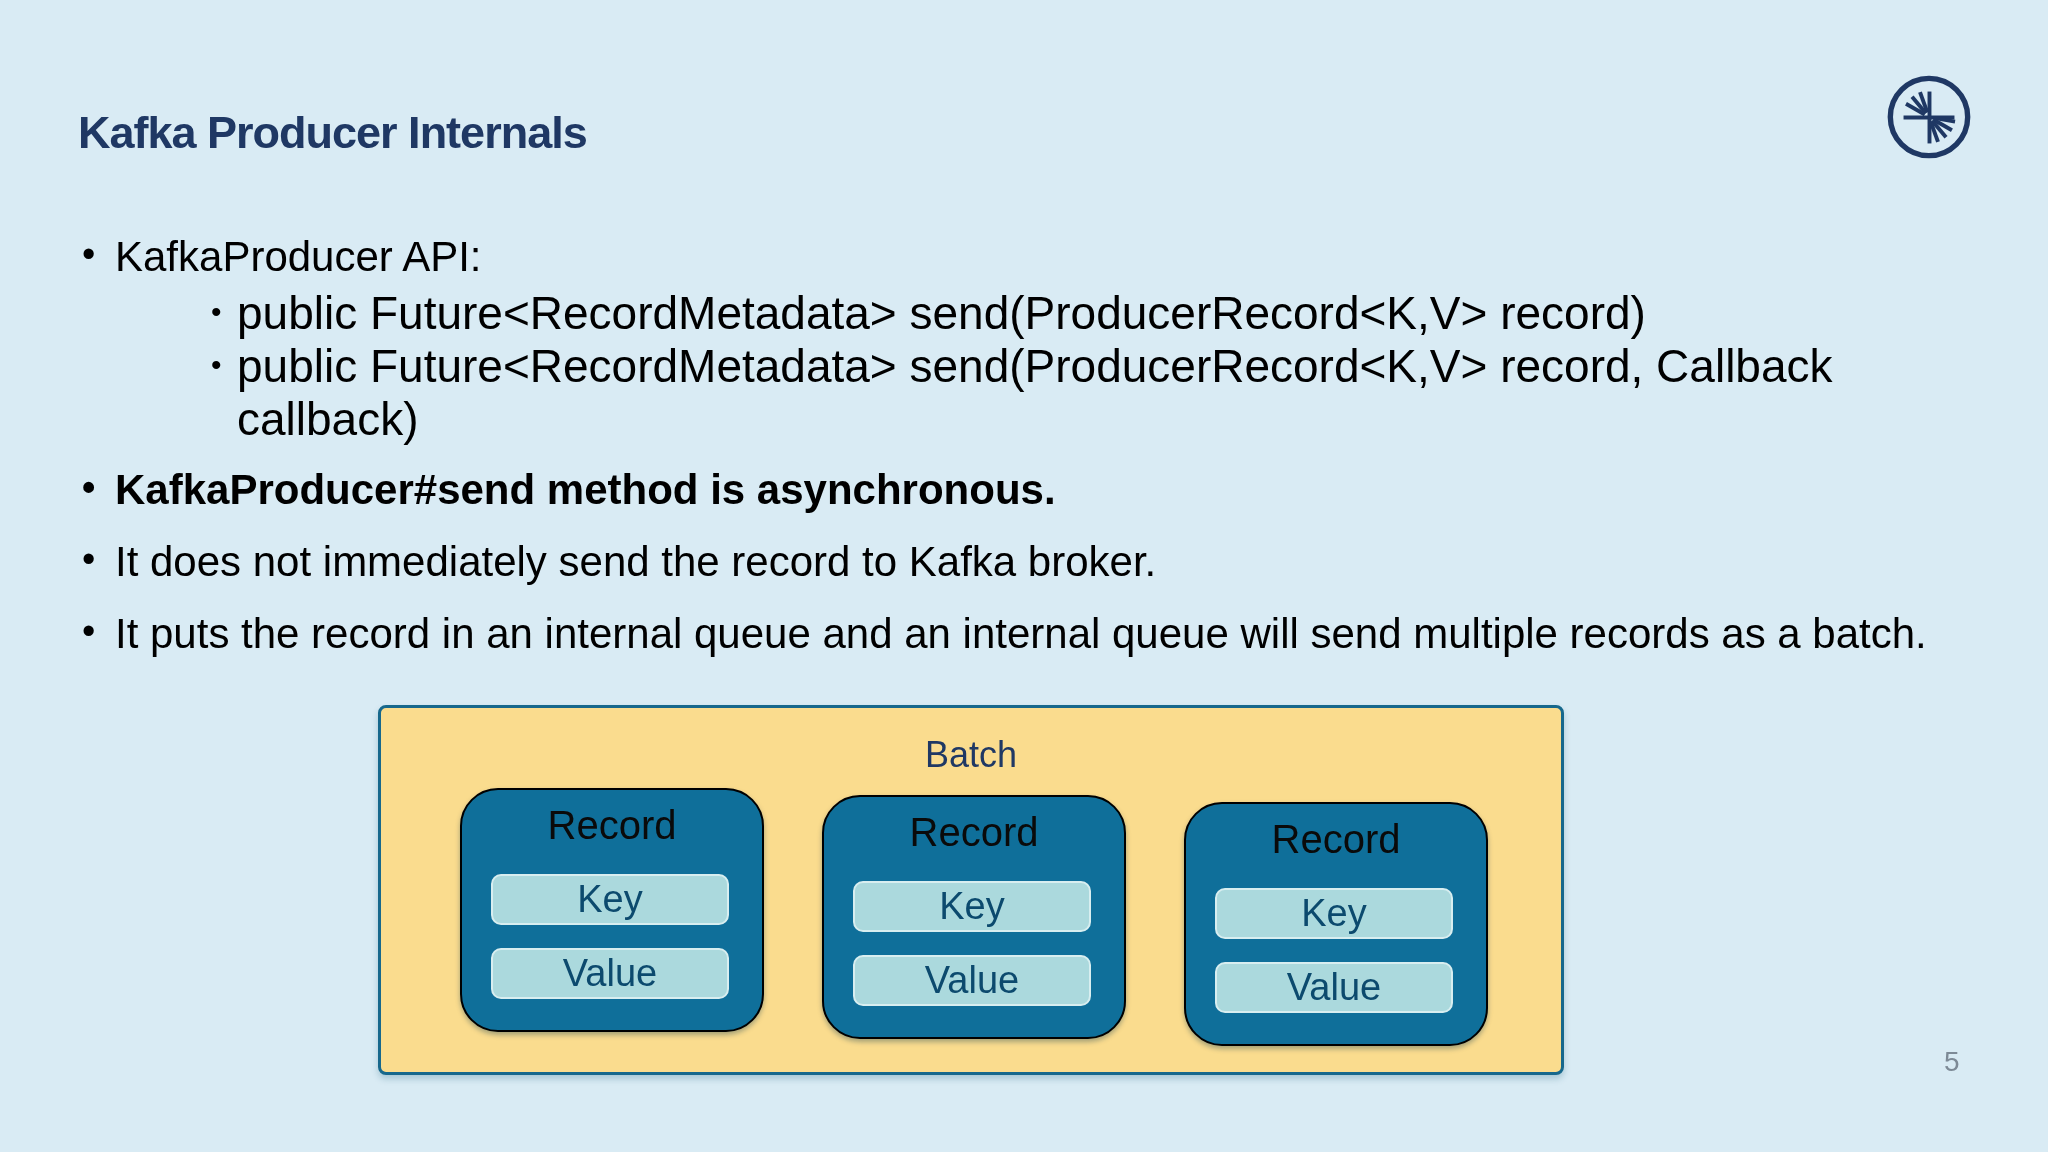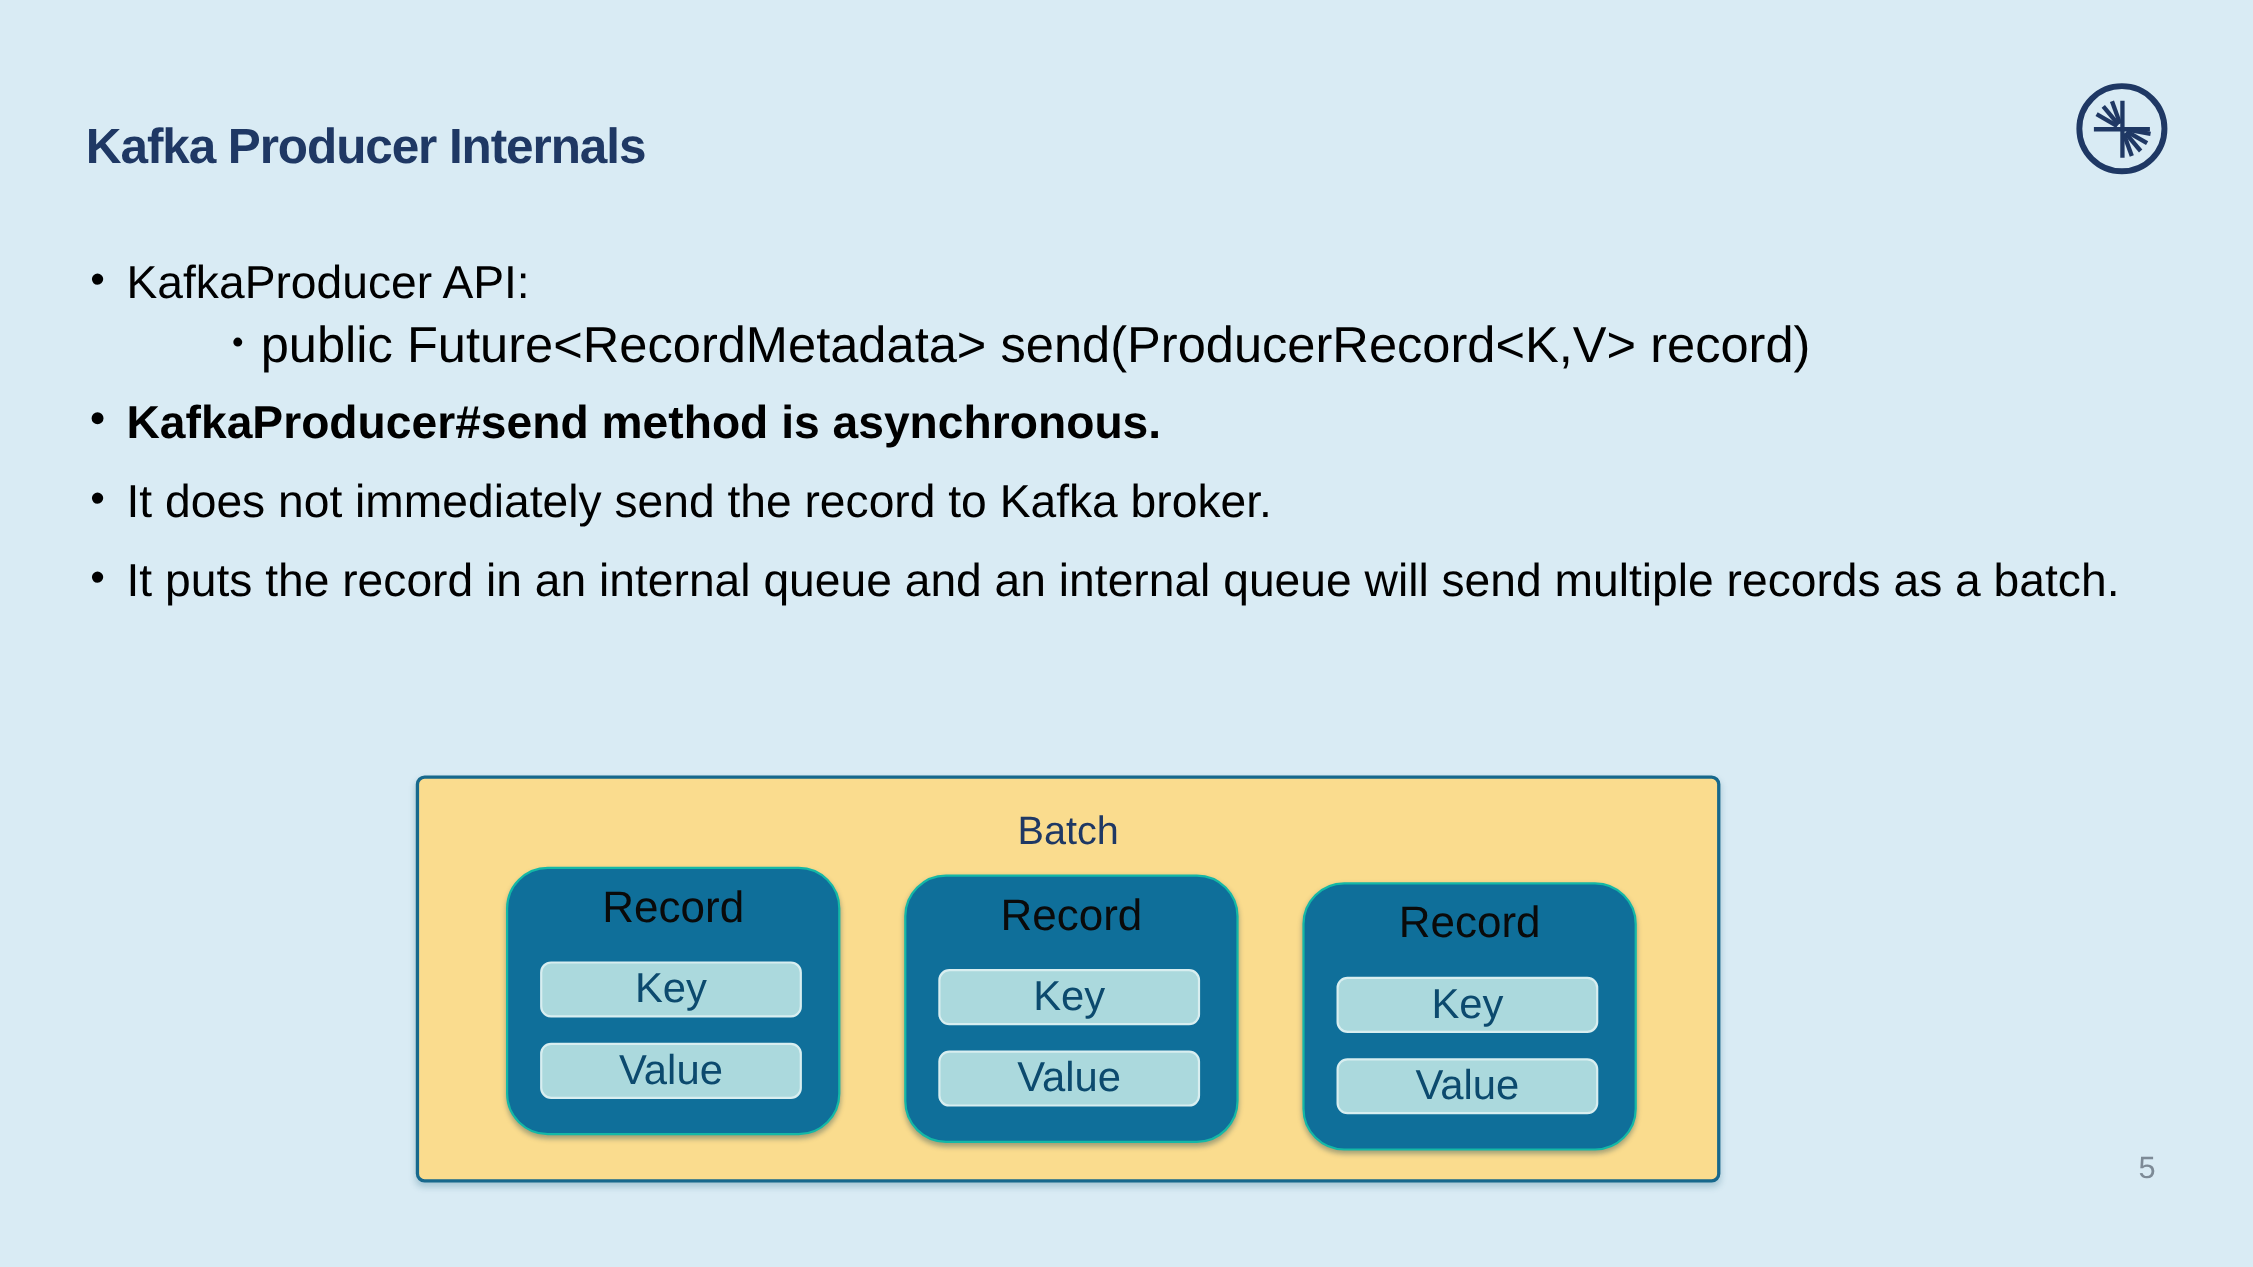--- a/index.html
+++ b/index.html
@@ -81,21 +81,21 @@
   .batch-label {
     margin-top: 26px;
     text-align: center;
     font-size: 36px;
     color: #1f3864;
   }
   .record {
     position: absolute;
     width: 300px; height: 240px;
     background: #0f6f9a;
-    border: 2px solid #14b8a6;
+    border: 2px solid #000000;
     border-radius: 38px;
     box-shadow: 0 3px 5px rgba(8, 52, 76, 0.35);
   }
   .record.r0 { left: 79px;  top: 80px; }
   .record.r1 { left: 441px; top: 87px; }
   .record.r2 { left: 803px; top: 94px; }
   .record-title {
     text-align: center;
     margin-top: 13px;
     font-size: 40px;
@@ -145,20 +145,23 @@
   </g>
 </svg>
 
 <ul class="bullets">
   <li class="li1">
     <span>KafkaProducer API:</span>
     <ul class="sub">
       <li class="li2">
         <span>public Future&lt;RecordMetadata&gt; send(ProducerRecord&lt;K,V&gt; record)</span>
       </li>
+      <li class="li2">
+        <span>public Future&lt;RecordMetadata&gt; send(ProducerRecord&lt;K,V&gt; record, Callback callback)</span>
+      </li>
     </ul>
   </li>
   <li class="li1 after-sub">
     <span>KafkaProducer#send method is asynchronous.</span>
   </li>
   <li class="li1">
     <span>It does not immediately send the record to Kafka broker.</span>
   </li>
   <li class="li1">
     <span>It puts the record in an internal queue and an internal queue will send multiple records as a batch.</span>

